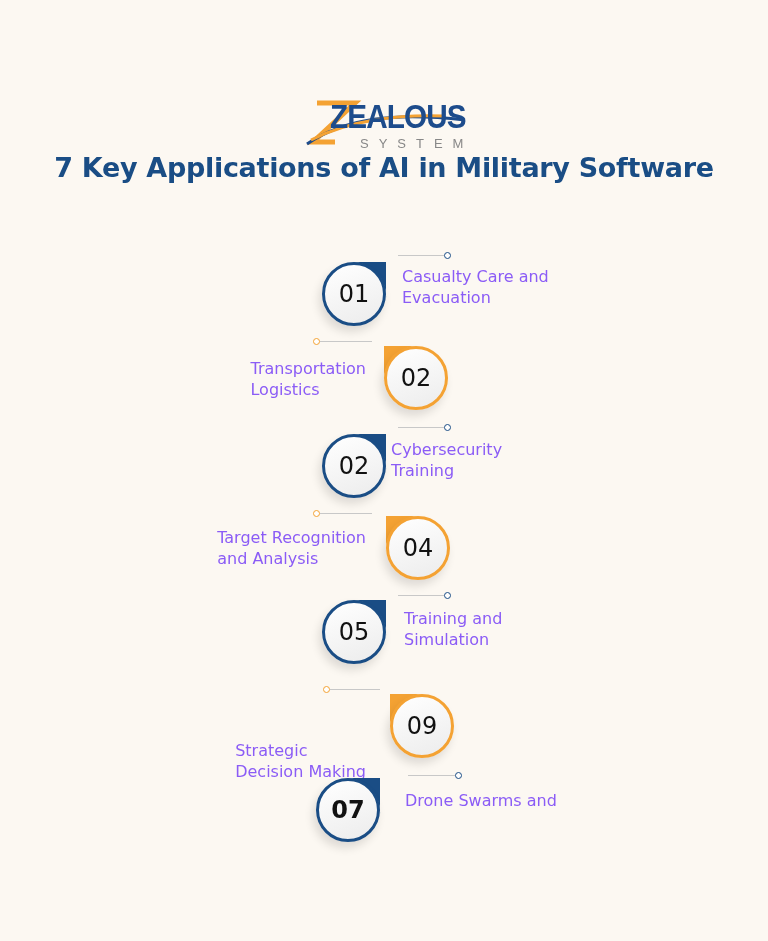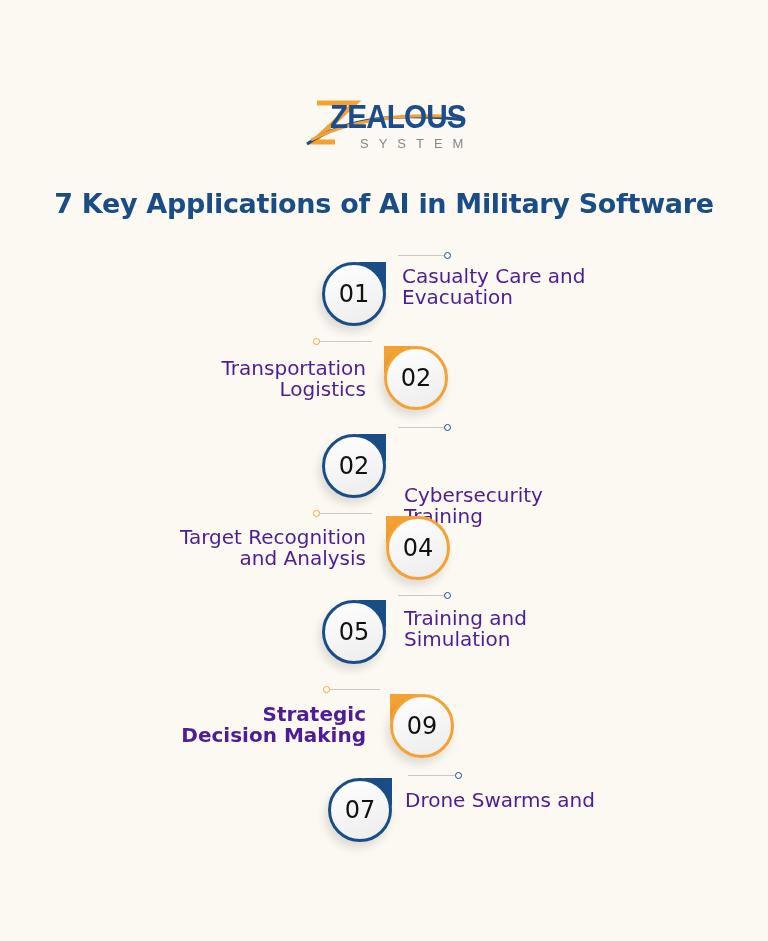--- a/index.html
+++ b/index.html
@@ -1,27 +1,27 @@
 <!DOCTYPE html>
 <html><head>
 <meta charset="utf-8">
 <style>
   html,body{margin:0;padding:0;}
   body{width:768px;height:941px;background:#fcf8f2;position:relative;overflow:hidden;font-family:"DejaVu Sans","Liberation Sans",sans-serif;}
   .logo{position:absolute;left:305px;top:58px;width:165px;height:52px;margin-top:40px;}
   .logo-word{position:absolute;left:25px;top:0;font-family:"Liberation Sans",sans-serif;font-weight:700;font-size:33px;color:#1d4c8c;letter-spacing:-1px;font-stretch:condensed;transform:scaleX(0.9);transform-origin:left;}
   .logo-sub{position:absolute;left:55px;top:38px;font-family:"Liberation Sans",sans-serif;font-size:13px;letter-spacing:10px;color:#888;}
   .logo svg{position:absolute;left:0;top:0;}
-  .title{position:absolute;left:0;width:768px;top:152px;text-align:center;font-family:"DejaVu Sans",sans-serif;font-weight:700;font-size:27px;color:#1a4d85;letter-spacing:-0.3px;margin-top:36px;}
+  .title{position:absolute;left:0;width:768px;top:152px;text-align:center;font-family:"DejaVu Sans",sans-serif;font-weight:700;font-size:27px;color:#1a4d85;letter-spacing:-0.3px;}
   .badge{position:absolute;width:64px;height:64px;}
   .badge .tail{position:absolute;right:-2px;top:-2px;width:38px;height:38px;}
   .badge .circle{position:absolute;left:0;top:0;width:58px;height:58px;border-radius:50%;background:linear-gradient(160deg,#ffffff,#ececec);border:3px solid #1a4d85;display:flex;align-items:center;justify-content:center;font-family:"DejaVu Sans",sans-serif;font-size:24px;color:#111;box-shadow:-3px 6px 10px rgba(0,0,0,0.12);}
   .badge.orange .circle{border-color:#f4a233;}
-  .label{position:absolute;font-family:"DejaVu Sans",sans-serif;font-size:20px;line-height:21px;color:#4c1d95;white-space:nowrap;}
-  .label.right-align{text-align:right;}
+  .label{position:absolute;font-family:"DejaVu Sans",sans-serif;font-size:16px;line-height:21px;color:#8b5cf6;white-space:nowrap;}
+  .label.right-align{text-align:left;}
   .conn{position:absolute;height:1px;background:#c8c8c8;}
   .dot{position:absolute;width:5px;height:5px;border-radius:50%;border:1.5px solid #1a4d85;background:#fff;}
   .dot.orange{border-color:#f4a233;}
 </style>
 </head>
 <body>
 
 <div class="logo">
   <svg width="165" height="52">
     <path d="M12 5 L50 5 L8 44 L30 44" fill="none" stroke="#f4a233" stroke-width="5"></path>
@@ -61,21 +61,21 @@
   </div>
 
 <div class="conn" style="left:398px;top:427px;width:46px;"></div>
 <div class="dot" style="left:444px;top:424px;"></div>
 <div class="badge" style="left:322px;top:434px;">
   <svg class="tail" viewBox="0 0 38 38">
       <path d="M0 2 L36 2 L36 38 A34 34 0 0 0 0 2Z" fill="#1a4d85"></path>
     </svg>
   <div class="circle">02</div>
 </div>
-<div class="label" style="left:404px;top:439px;margin-top:46px;">
+<div class="label" style="left:391px;top:439px;">
     <div>Cybersecurity</div>
     <div>Training</div>
   </div>
 
 <div class="dot orange" style="left:313px;top:510px;"></div>
 <div class="conn" style="left:320px;top:513px;width:52px;"></div>
 <div class="badge orange" style="left:386px;top:516px;">
   <svg class="tail" style="left:-2px;right:auto;" viewBox="0 0 38 38">
       <path d="M38 2 L2 2 L2 38 A34 34 0 0 1 38 2Z" fill="#f4a233"></path>
     </svg>
@@ -100,28 +100,28 @@
   </div>
 
 <div class="dot orange" style="left:323px;top:686px;"></div>
 <div class="conn" style="left:330px;top:689px;width:50px;"></div>
 <div class="badge orange" style="left:390px;top:694px;">
   <svg class="tail" style="left:-2px;right:auto;" viewBox="0 0 38 38">
       <path d="M38 2 L2 2 L2 38 A34 34 0 0 1 38 2Z" fill="#f4a233"></path>
     </svg>
   <div class="circle">09</div>
 </div>
-<div class="label right-align" style="right:402px;top:704px;font-weight:bold;">
+<div class="label right-align" style="right:402px;top:740px;">
     <div>Strategic</div>
     <div>Decision Making</div>
   </div>
 
 <div class="conn" style="left:408px;top:775px;width:47px;"></div>
 <div class="dot" style="left:455px;top:772px;"></div>
-<div class="badge" style="left:328px;top:778px;">
+<div class="badge" style="left:316px;top:778px;font-weight:bold;">
   <svg class="tail" viewBox="0 0 38 38">
       <path d="M0 2 L36 2 L36 38 A34 34 0 0 0 0 2Z" fill="#1a4d85"></path>
     </svg>
   <div class="circle">07</div>
 </div>
 <div class="label" style="left:405px;top:790px;">
     <div>Drone Swarms and</div>
   </div>
 
 </body></html>

